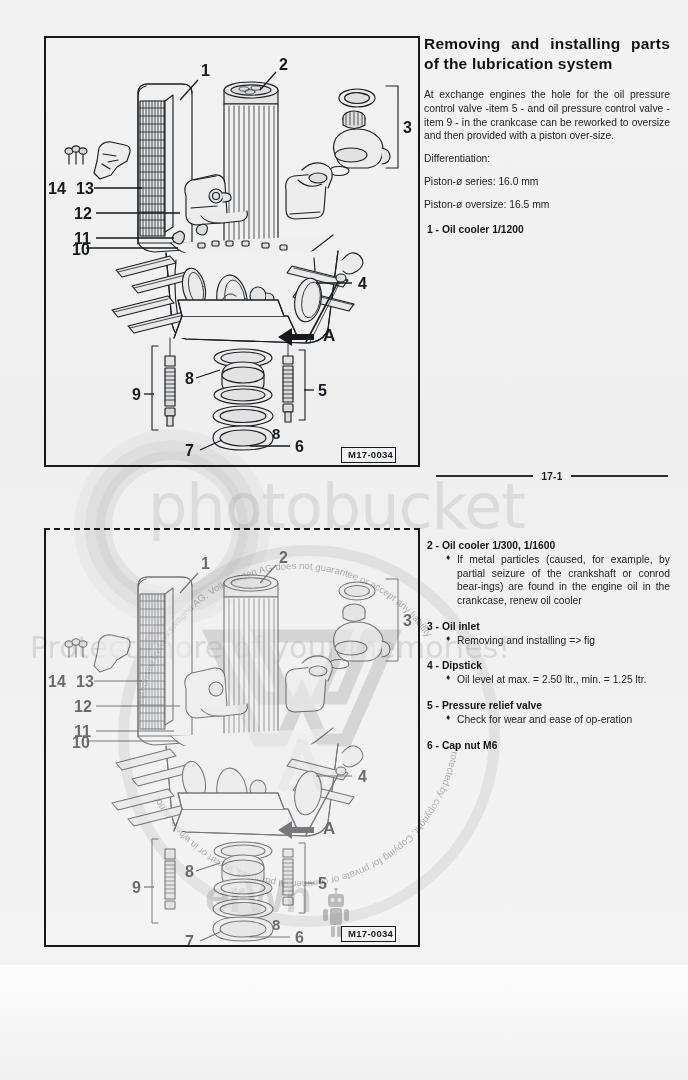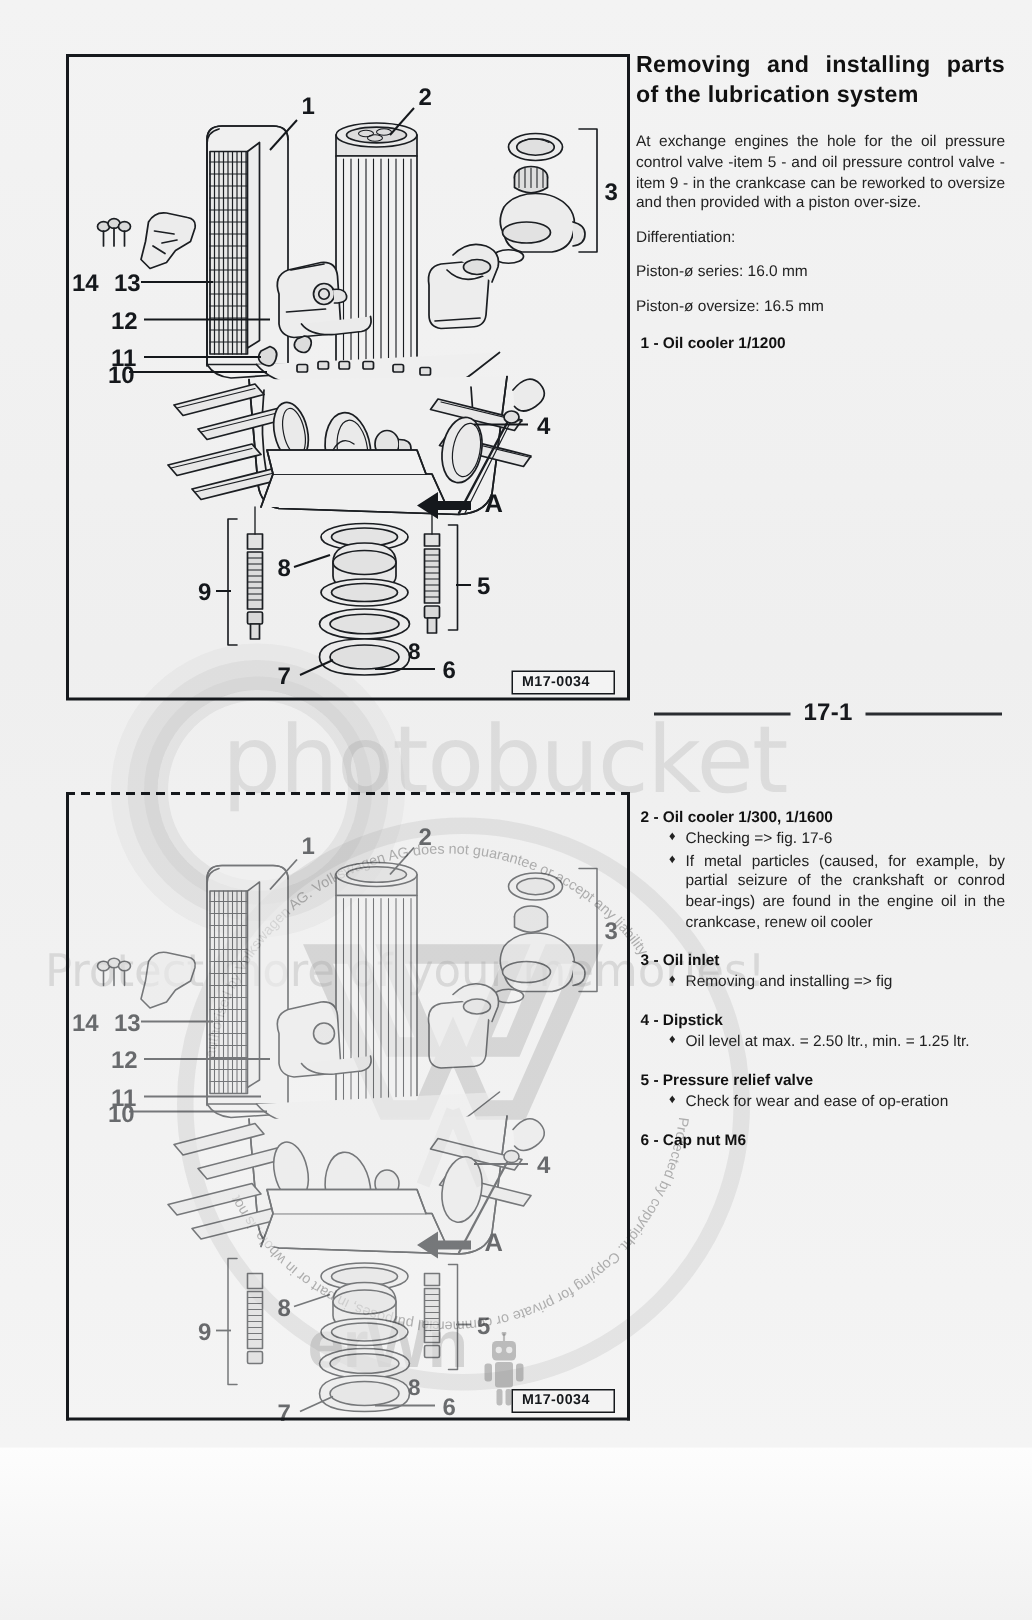--- a/index.html
+++ b/index.html
@@ -11,21 +11,21 @@
         background:linear-gradient(180deg,#fdfdfd 0%,#f8f8f8 40%,#f1f1f1 100%);}
 
   
   .figbox{position:absolute;border:2px solid #15181c;background:transparent;}
   .figbox.b1{left:44px;top:36px;width:372px;height:427px;}
   .figbox.b2{left:44px;top:528px;width:372px;height:415px;
              border-top:2px dashed #15181c;}
 
   .figid{position:absolute;border:1.5px solid #15181c;background:#f3f3f3;
          font-size:9.5px;font-weight:700;letter-spacing:.3px;color:#15181c;
-         padding:1px 16px 2px 6px;font-family:"Liberation Sans",sans-serif;}
+         padding:1px 2px 2px 6px;font-family:"Liberation Sans",sans-serif;}
   .figid.f1{left:341px;top:447px;}
   .figid.f2{left:341px;top:926px;}
 
   
   .col{position:absolute;left:424px;width:246px;color:#1b1e22;}
   .col.c1{top:34px;}
   .col.c2{top:524px;}
   h1.title{margin:0 0 13px 0;font-size:15.5px;line-height:1.32;font-weight:700;
            letter-spacing:.2px;text-align:justify;color:#111;}
   p.para{margin:0 0 9px 0;font-size:10.3px;line-height:1.34;text-align:justify;color:#222;}
@@ -35,21 +35,21 @@
   ul.bl li{position:relative;font-size:10.3px;line-height:1.33;text-align:justify;
            margin:0 0 1px 0;padding-left:11px;color:#222;}
   ul.bl li:before{content:"\2666";position:absolute;left:0;top:-1px;font-size:8.5px;color:#222;}
   .faded{color:#b9b9b9;}
   .faded2{color:#c9c9c9;}
 
   
   .pfoot{position:absolute;left:436px;top:469px;width:232px;height:14px;
          display:flex;align-items:center;gap:9px;}
   .pfoot .r{flex:1;height:2px;background:#2a2d31;}
-  .pfoot .n{font-size:16px;font-weight:700;color:#17191d;letter-spacing:.2px;}
+  .pfoot .n{font-size:10px;font-weight:700;color:#17191d;letter-spacing:.2px;}
 
   
   .wm{position:absolute;pointer-events:none;user-select:none;}
   .wm-pb{left:148px;top:470px;width:540px;font-size:62px;color:rgba(120,120,120,.16);
          font-weight:400;letter-spacing:-1px;font-family:"DejaVu Sans",sans-serif;}
   .wm-pb2{left:30px;top:630px;width:680px;font-size:30px;color:rgba(120,120,120,.20);
           font-family:"DejaVu Sans",sans-serif;}
   .wm-rings{left:105px;top:460px;width:120px;height:120px;border-radius:50%;
             border:7px solid rgba(140,140,140,.13);
             box-shadow:0 0 0 9px rgba(140,140,140,.09),0 0 0 20px rgba(140,140,140,.10),0 0 0 31px rgba(140,140,140,.07);}
@@ -466,21 +466,20 @@
 
   <div class="pfoot">
     <span class="r"></span>
     <span class="n">17-1</span>
     <span class="r"></span>
   </div>
 
   <div class="col c2">
     <p class="itemhead" style="margin-top:16px">2 - Oil cooler 1/300, 1/1600</p>
     <ul class="bl">
-      <li>Checking =&gt; fig. 17-6</li>
       <li>If metal particles (caused, for example, by partial seizure of the crankshaft or conrod bear-ings) are found in the engine oil in the crankcase, renew oil cooler</li>
     </ul>
 
     <p class="itemhead faded">3 - Oil inlet</p>
     <ul class="bl">
       <li class="faded">Removing and installing =&gt; fig</li>
     </ul>
 
     <p class="itemhead faded2">4 - Dipstick</p>
     <ul class="bl">

